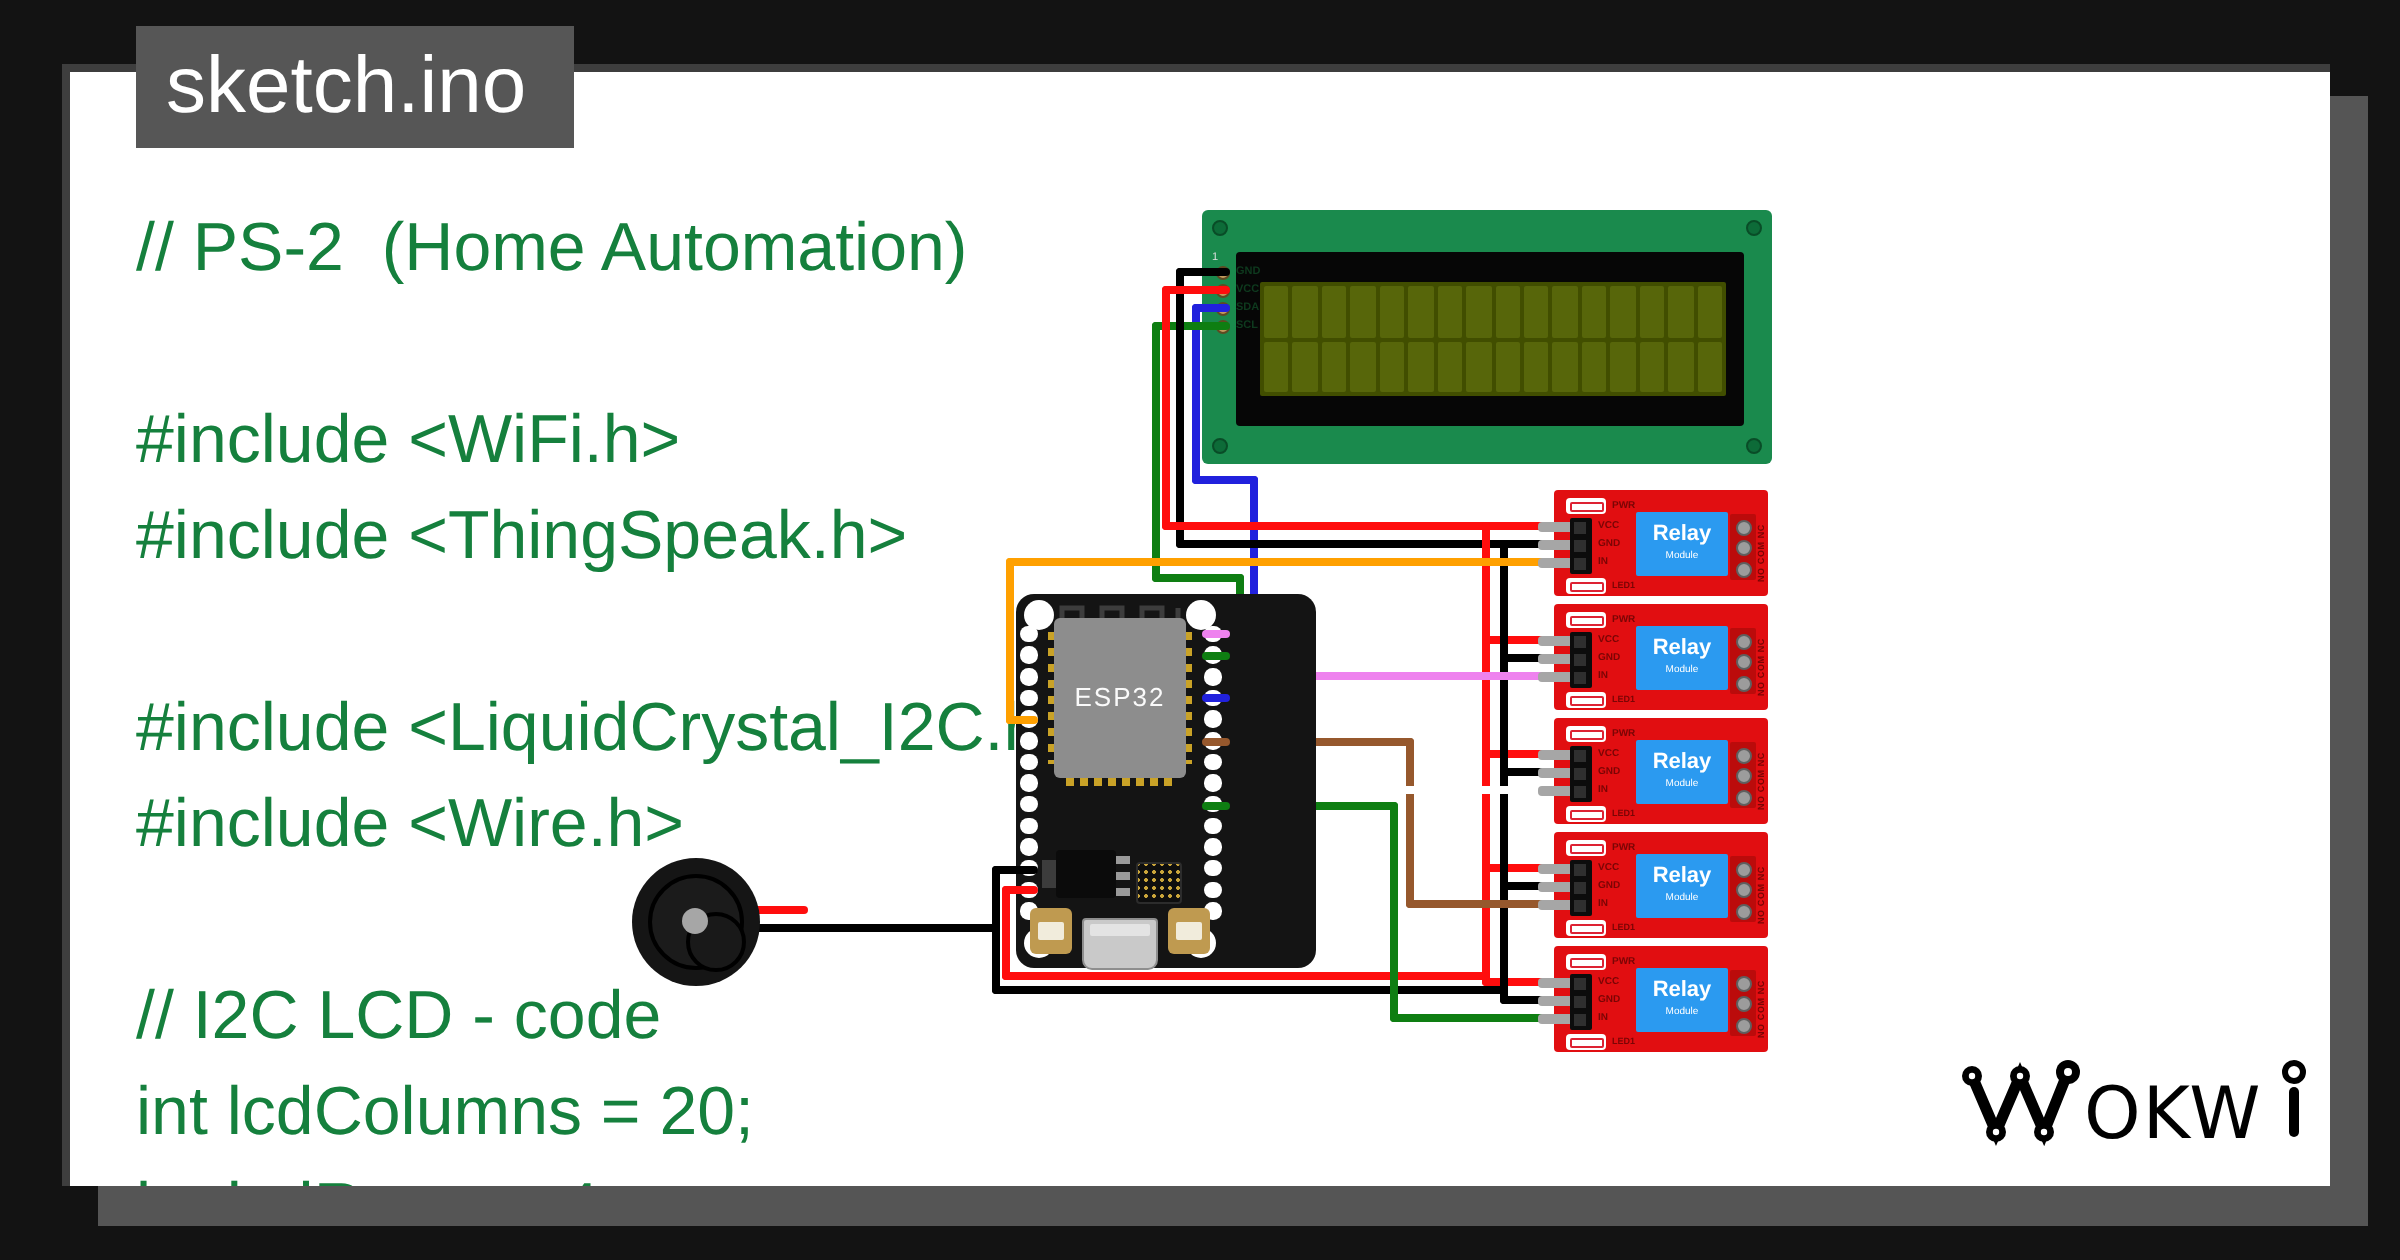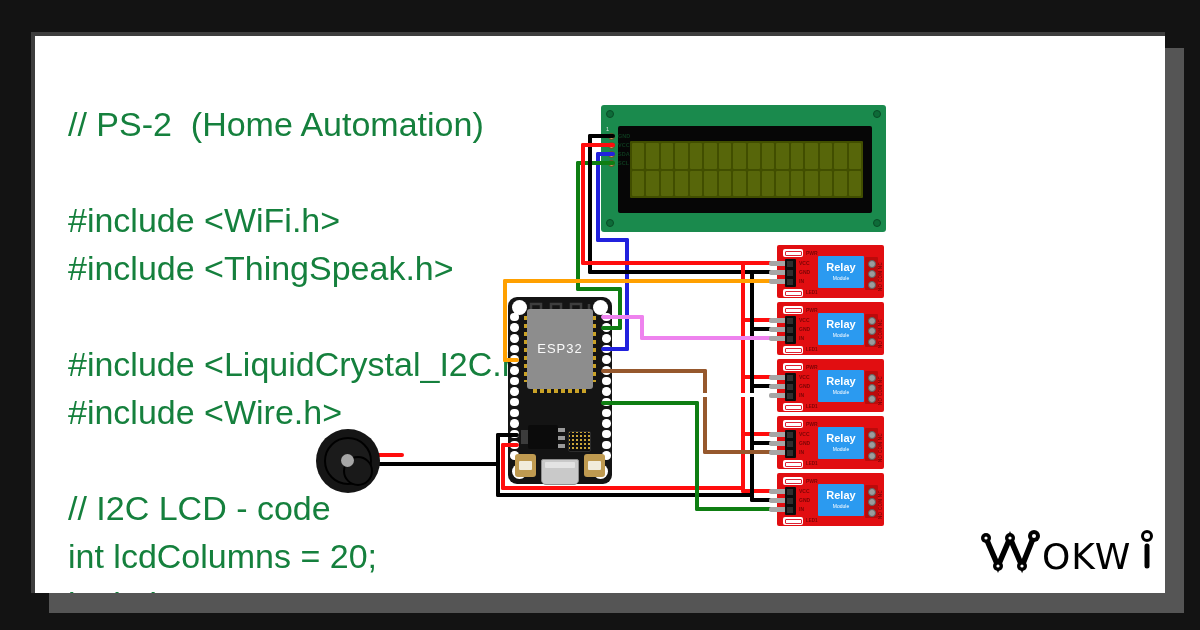--- a/index.html
+++ b/index.html
@@ -189,21 +189,21 @@
             <div class="lcd-plabel" style="top: 28px;">GND</div>
             <div class="lcd-pin" style="top: 36.5px;"></div>
             <div class="lcd-plabel" style="top: 37px;">VCC</div>
             <div class="lcd-pin" style="top: 45.5px;"></div>
             <div class="lcd-plabel" style="top: 46px;">SDA</div>
             <div class="lcd-pin" style="top: 54.5px;"></div>
             <div class="lcd-plabel" style="top: 55px;">SCL</div>
           </div>
       </div>
 
-      <div class="esp" id="esp32" style="left: 508px; top: 297px; width: 104px; height: 187px; background: rgb(20, 20, 20);">
+      <div class="esp" id="esp32" style="left: 508px; top: 297px; width: 104px; height: 187px; background: rgb(20, 20, 20); padding-left: 46px;">
         <div class="esp-hole" style="left:4px;top:3px;"></div>
         <div class="esp-hole" style="left:85px;top:3px;"></div>
         <div class="esp-hole" style="left:4px;top:167px;"></div>
         <div class="esp-hole" style="left:85px;top:167px;"></div>
         <svg style="position:absolute;left:21px;top:3px;" width="62" height="18">
           <path d="M2,17 L2,4 L12,4 L12,14 L22,14 L22,4 L32,4 L32,14 L42,14 L42,4 L52,4 L52,14 L60,14 L60,4" stroke="#3d3d3d" stroke-width="2.5" fill="none"></path>
         </svg>
         <div class="esp-gold-v" style="left:16px;"></div>
         <div class="esp-gold-v" style="left:85px;"></div>
         <div class="esp-gold-h"></div>
@@ -449,13 +449,14 @@
             <circle cx="58" cy="10" r="2" fill="#fff"></circle>
         </g>
         <text id="logo-text" x="66" y="43" font-family="DejaVu Sans, sans-serif" font-size="36" font-weight="500" letter-spacing="1" fill="#000">OKW</text>
         <line x1="171" y1="20" x2="171" y2="40" stroke="#000" stroke-width="5" stroke-linecap="round"></line>
         <circle cx="171" cy="10" r="4.5" fill="none" stroke="#000" stroke-width="3"></circle>
       </svg>
 
     </div>
   </div>
 
+  <div class="title-box" id="title-box" style="background: rgb(86, 86, 86); color: rgb(255, 255, 255);">sketch.ino</div>
 </div>
 
 </body></html>

